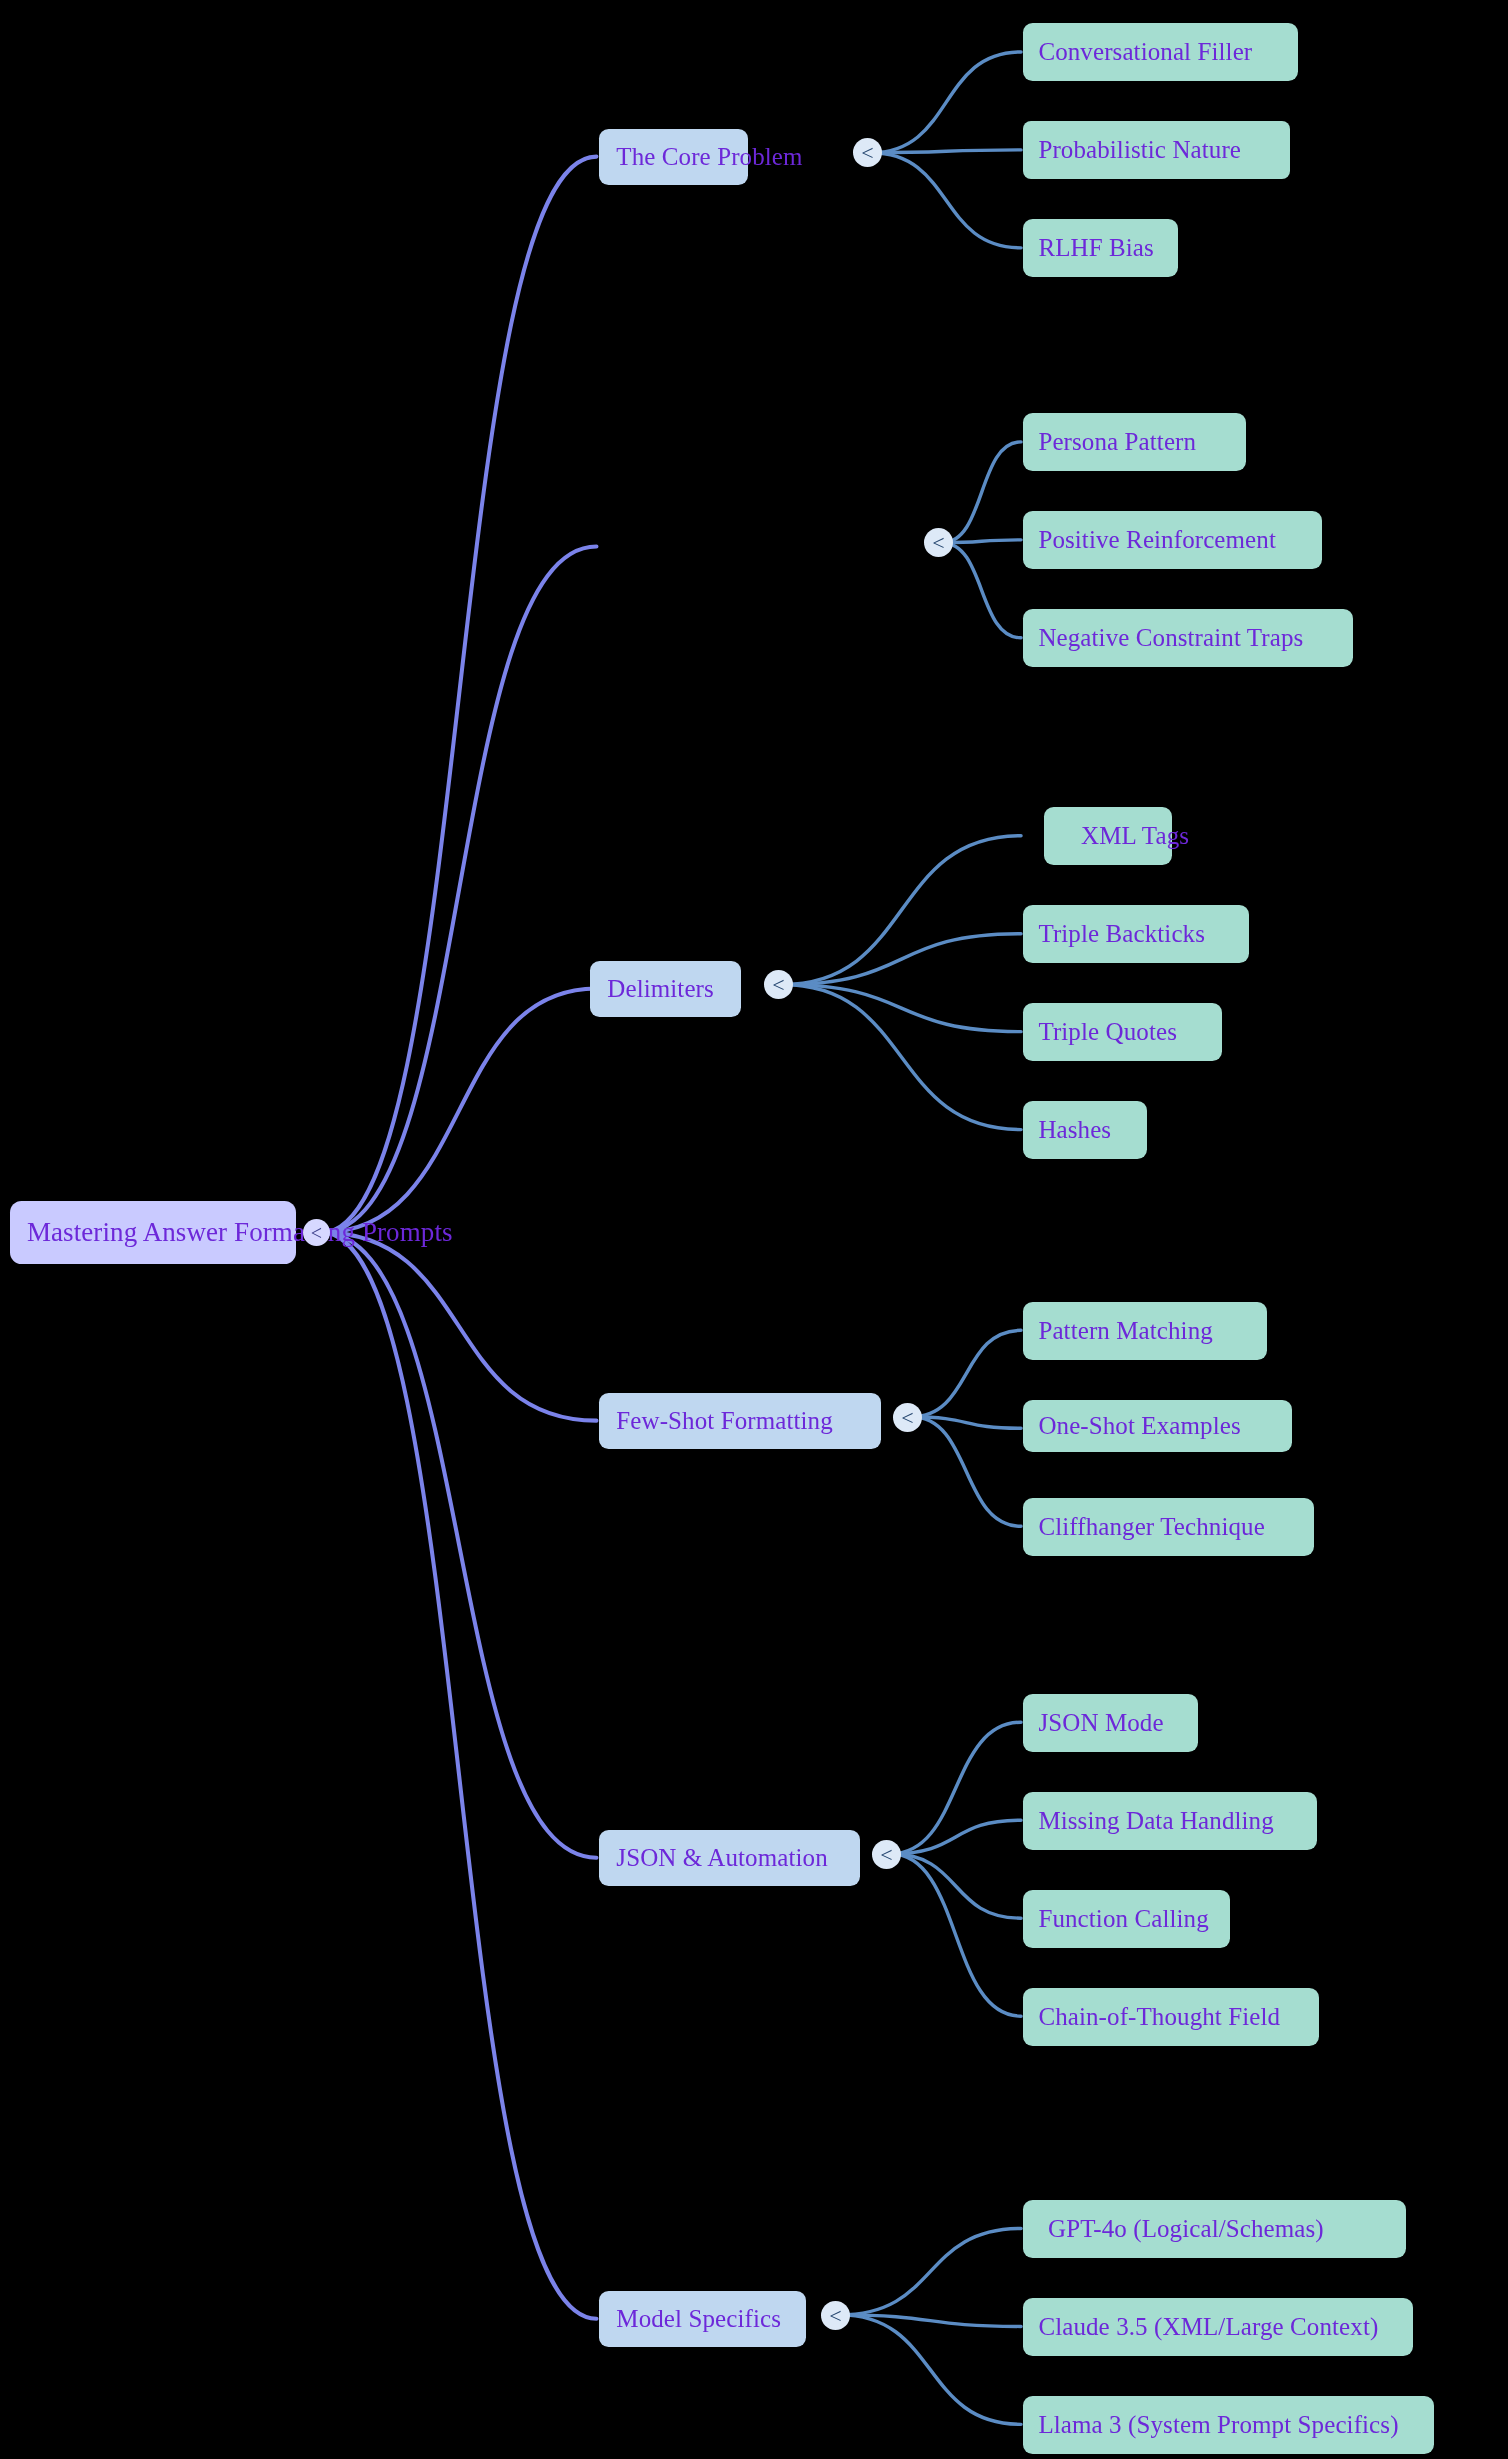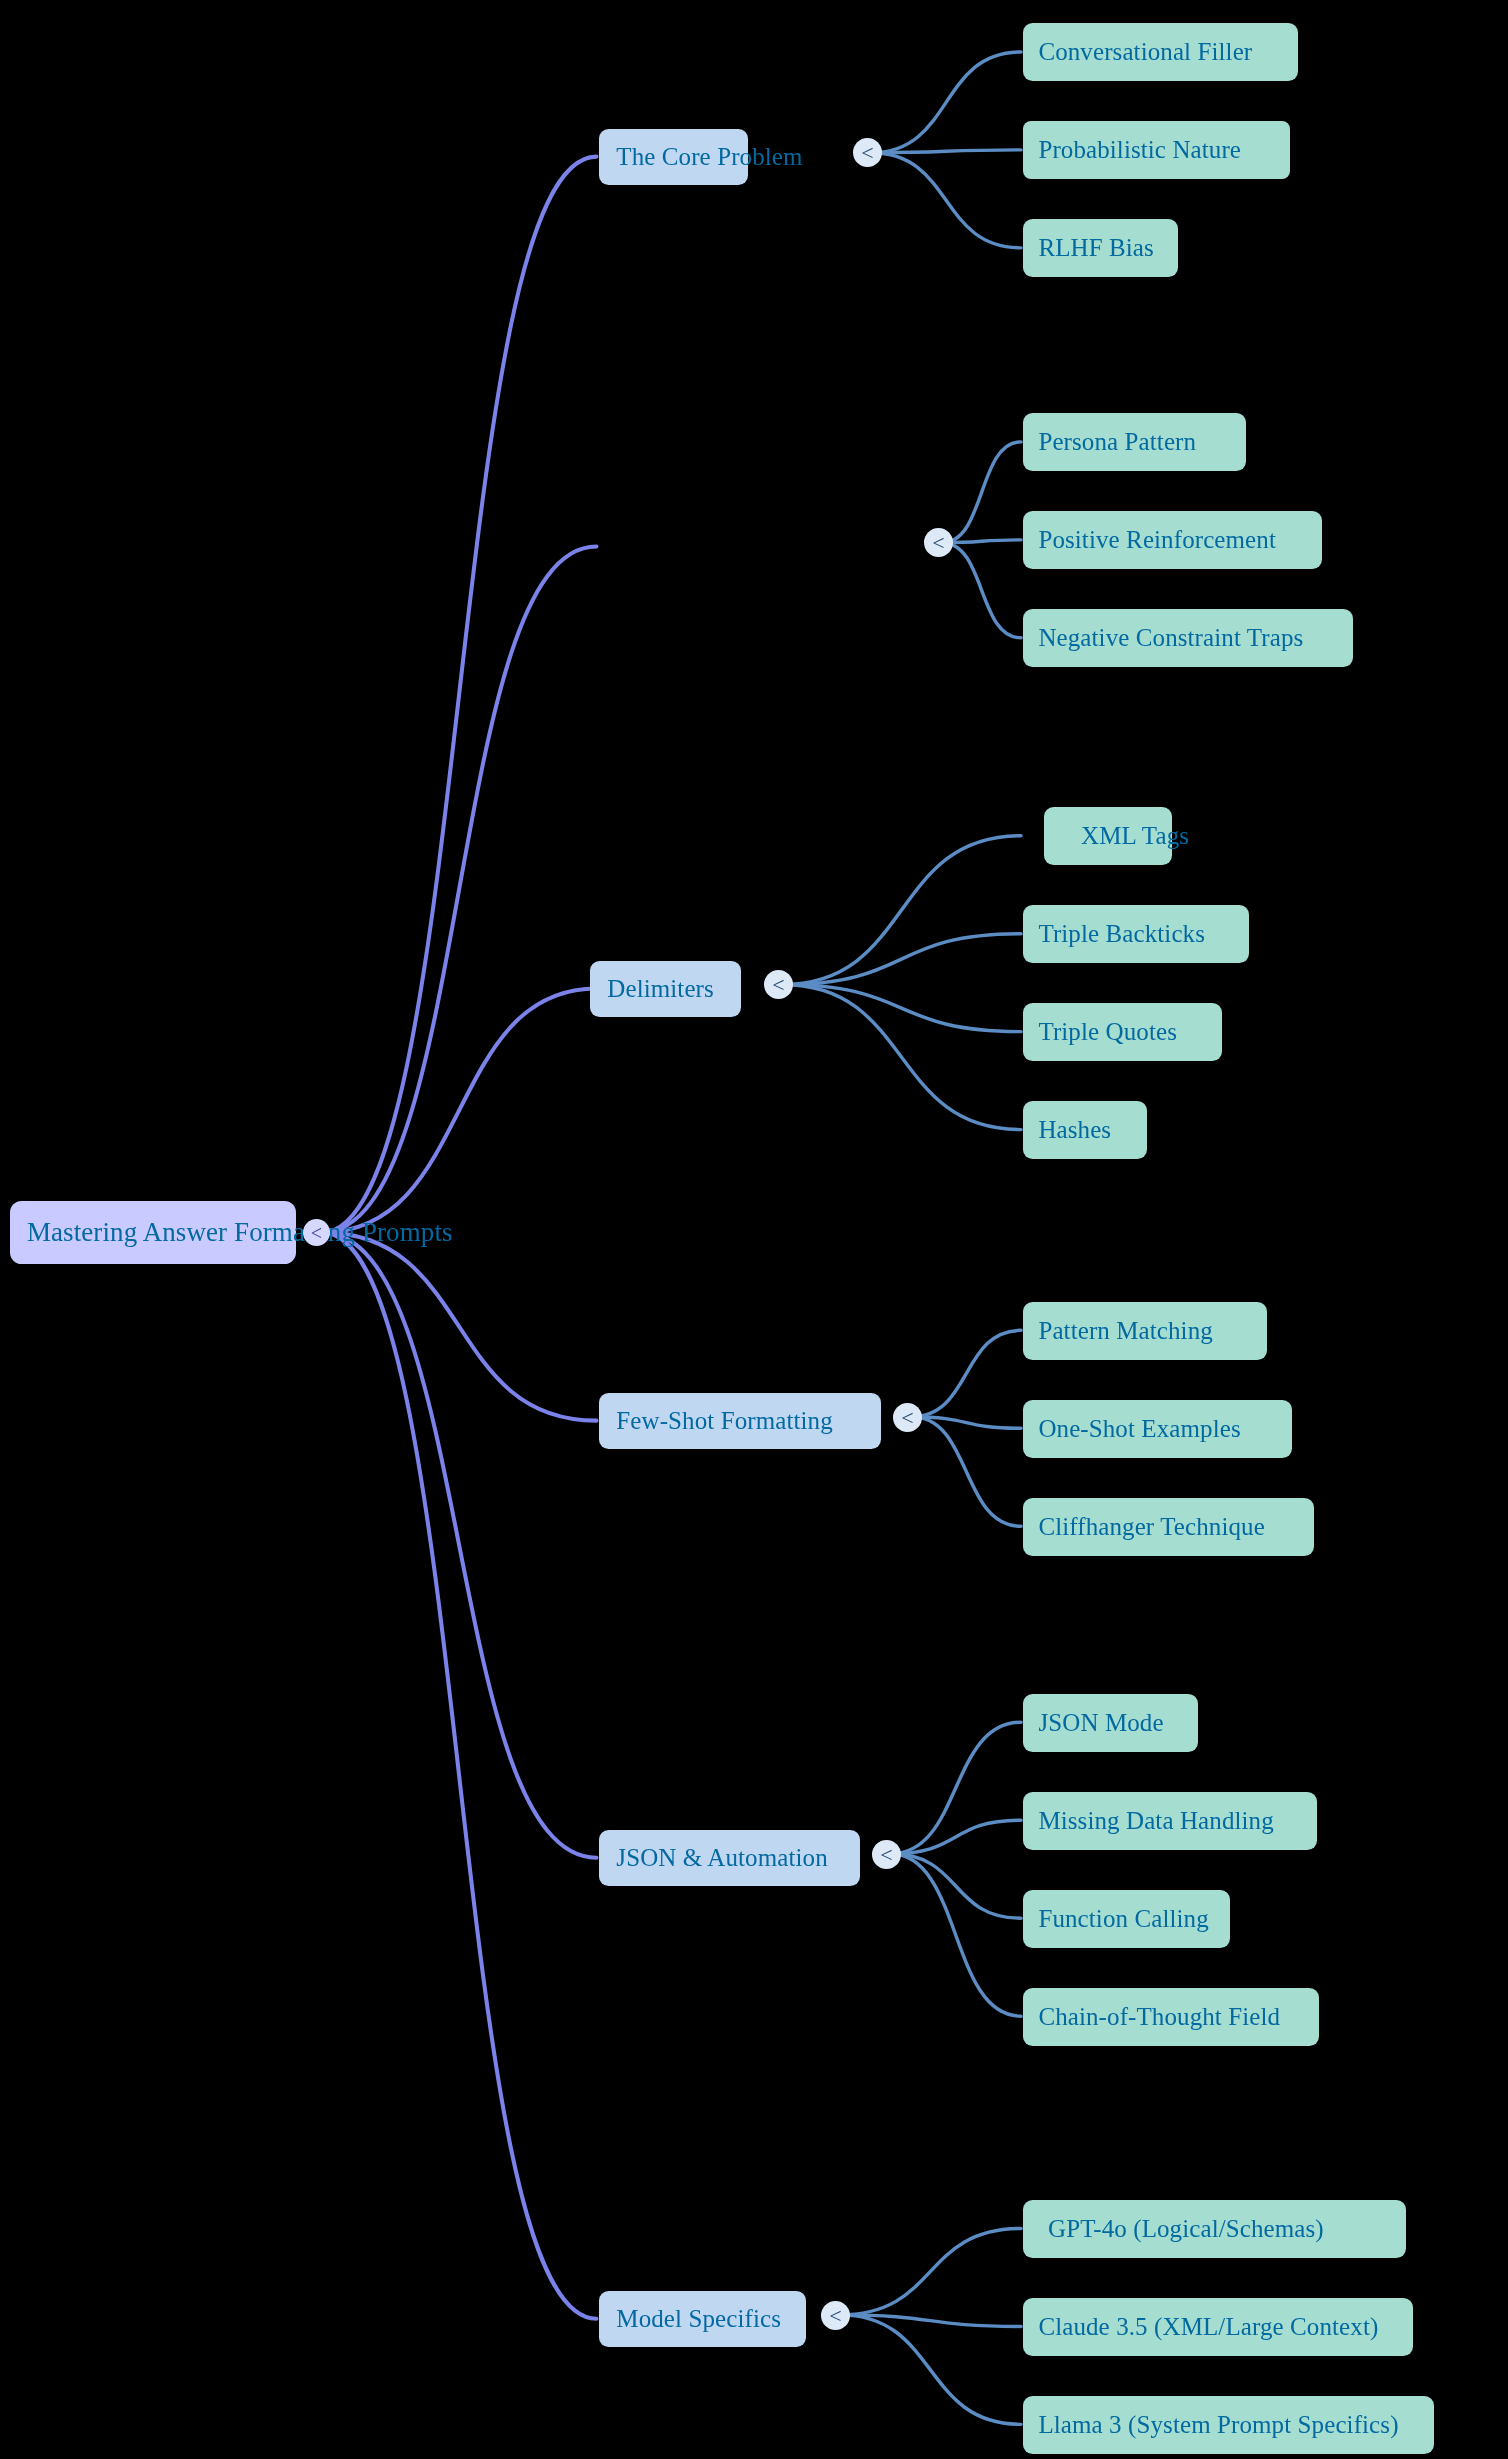--- a/index.html
+++ b/index.html
@@ -9,21 +9,21 @@
     font-family:"Liberation Serif","DejaVu Serif",serif;
     background:#000000;
   }
   #canvas{position:absolute;inset:0;width:1508px;height:2459px;}
   #edges{position:absolute;left:0;top:0;width:1508px;height:2459px;pointer-events:none;}
 
   .node{
     position:absolute;box-sizing:border-box;
     display:flex;align-items:center;
     border-radius:9.6px;
-    color:#0369a1;
+    color:#6d28d9;
     white-space:nowrap;
     letter-spacing:0.1px;
   }
   .node .lbl{display:block;}
 
   .node.root{
     background:#c9caff;
     border-radius:11.5px;
     font-size:27px;
     padding:0 17.3px;
@@ -130,21 +130,21 @@
     <div class="node leaf" style="left: 1023px; top: 1101px; width: 124px; height: 58px;">
       <span class="lbl">Hashes</span>
     </div>
     <div class="node branch" style="left: 599px; top: 1393px; width: 282px; height: 56px;">
       <span class="lbl">Few-Shot Formatting</span>
     </div>
     <div class="toggle" style="left: 893px; top: 1403px;">&lt;</div>
     <div class="node leaf" style="left: 1023px; top: 1302px; width: 244px; height: 58px;">
       <span class="lbl">Pattern Matching</span>
     </div>
-    <div class="node leaf" style="left: 1023px; top: 1400px; width: 269px; height: 58px;">
+    <div class="node leaf" style="left: 1023px; top: 1400px; width: 269px; height: 52px;">
       <span class="lbl">One-Shot Examples</span>
     </div>
     <div class="node leaf" style="left: 1023px; top: 1498px; width: 291px; height: 58px; text-align: center;">
       <span class="lbl">Cliffhanger Technique</span>
     </div>
     <div class="node branch" style="left: 599px; top: 1830px; width: 261px; height: 56px;">
       <span class="lbl">JSON &amp; Automation</span>
     </div>
     <div class="toggle" style="left: 872px; top: 1840px;">&lt;</div>
     <div class="node leaf" style="left: 1023px; top: 1694px; width: 175px; height: 58px;">

